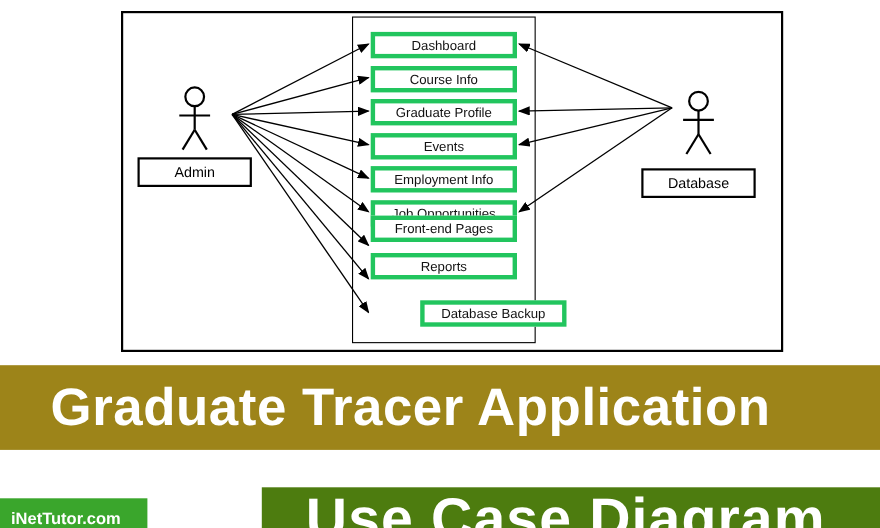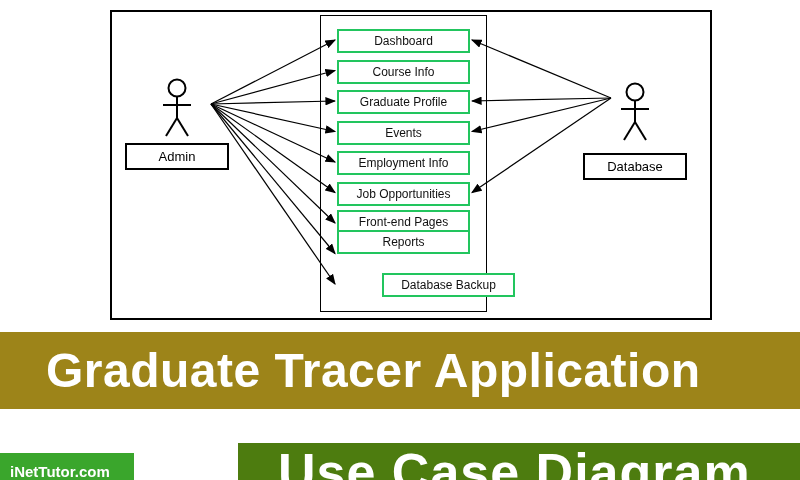--- a/index.html
+++ b/index.html
@@ -1,21 +1,21 @@
 <!DOCTYPE html>
 <html><head>
 <meta charset="utf-8">
 <style>
   html,body{margin:0;padding:0;background:#fff;}
   body{width:800px;height:480px;overflow:hidden;font-family:"Liberation Sans",sans-serif;position:relative;}
   .stage{position:absolute;inset:0;width:800px;height:480px;background:#fff;}
 
   .diagram-frame{position:absolute;left:110px;top:10px;width:602px;height:310px;border:2px solid #000;background:#fff;box-sizing:border-box;}
   .system-boundary{position:absolute;left:320px;top:15px;width:167px;height:297px;border:1px solid #000;background:#fff;box-sizing:border-box;}
-  .use-case{position:absolute;left:16px;width:133px;height:24px;border:2px solid #22c55e;background:#fff;box-sizing:border-box;display:flex;align-items:center;justify-content:center;font-size:12px;color:#111;white-space:nowrap;}
+  .use-case{position:absolute;left:16px;width:133px;height:24px;border:4px solid #22c55e;background:#fff;box-sizing:border-box;display:flex;align-items:center;justify-content:center;font-size:12px;color:#111;white-space:nowrap;}
 
   .actor{position:absolute;width:110px;text-align:center;}
   .actor svg{display:block;margin:0 auto;}
   .actor-label{margin:3px auto 0;width:104px;border:2px solid #000;background:#fff;box-sizing:border-box;padding:4px 2px;font-size:13px;color:#000;}
 
   #connector-svg{position:absolute;left:0;top:0;width:800px;height:330px;pointer-events:none;}
 
   .band-title{position:absolute;left:0;top:332px;width:800px;height:77px;display:flex;align-items:center;}
   .band-title span{color:#fff;font-weight:bold;font-size:48px;padding-left:2px;letter-spacing:0.5px;white-space:nowrap;}
   .band-subtitle{position:absolute;left:238px;top:409px;width:562px;height:58px;display:flex;align-items:center;}
@@ -30,21 +30,21 @@
 
   <div class="diagram-frame"></div>
 
   <div class="system-boundary" id="boundary">
       <div class="use-case" style="top: 13px;">Dashboard</div>
       <div class="use-case" style="top: 43.5px;">Course Info</div>
       <div class="use-case" style="top: 74px;">Graduate Profile</div>
       <div class="use-case" style="top: 105px;">Events</div>
       <div class="use-case" style="top: 135px;">Employment Info</div>
       <div class="use-case" style="top: 165.5px;">Job Opportunities</div>
-      <div class="use-case" style="top: 194px;">Front-end Pages</div>
+      <div class="use-case" style="top: 180px;">Front-end Pages</div>
       <div class="use-case" style="top: 214px;">Reports</div>
       <div class="use-case" style="top: 257px; margin-left: 45px;">Database Backup</div>
     </div>
 
   <div class="actor" id="actor-admin" style="left:122px;top:78px;">
     <svg width="110" height="62" viewBox="0 0 110 62">
       <circle cx="55" cy="10" r="8.5" fill="#fff" stroke="#000" stroke-width="2"></circle>
       <line x1="55" y1="18.5" x2="55" y2="40" stroke="#000" stroke-width="2"></line>
       <line x1="41" y1="27" x2="69" y2="27" stroke="#000" stroke-width="2"></line>
       <line x1="55" y1="40" x2="44" y2="58" stroke="#000" stroke-width="2"></line>

